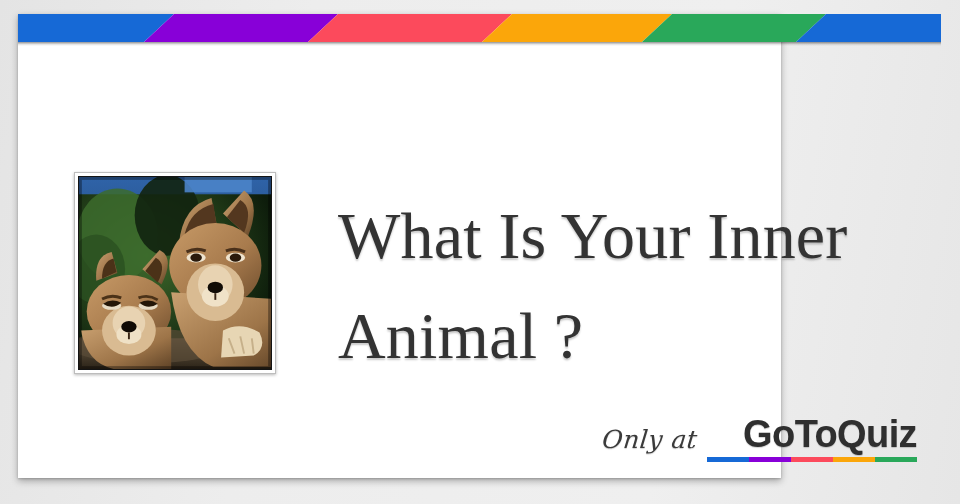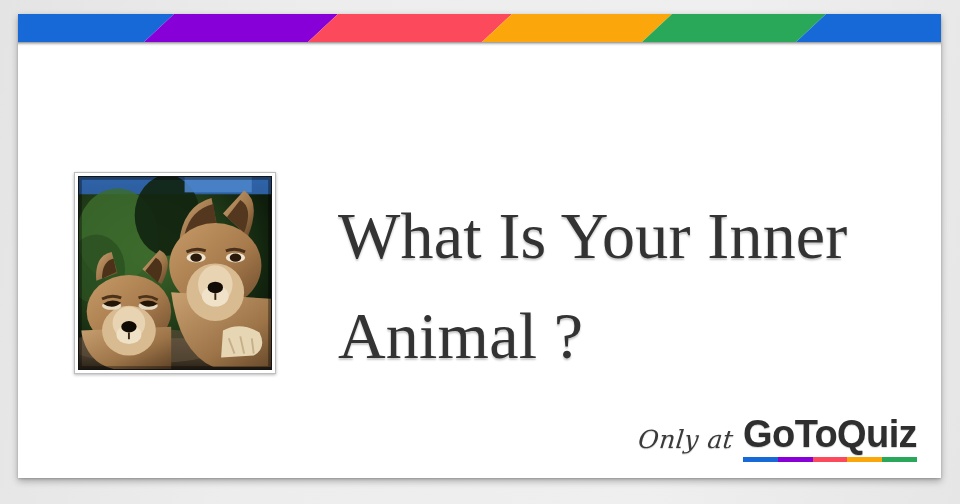--- a/index.html
+++ b/index.html
@@ -23,21 +23,21 @@
     height: 504px;
     background:
       linear-gradient(100deg, #e4e4e4 0%, #ededed 30%, #efefef 70%, #e6e6e6 100%);
   }
 
   
   .card {
     position: absolute;
     left: 18px;
     top: 14px;
-    width: 923px;
+    width: 763px;
     height: 464px;
     background: #ffffff;
     box-shadow: 0 3px 7px rgba(0,0,0,0.30), 0 1px 2px rgba(0,0,0,0.18);
   }
 
   
   .stripe-band {
     position: absolute;
     left: 0;
     top: 0;
@@ -132,20 +132,21 @@
     align-items: stretch;
   }
   .brand-word {
     font-family: "Liberation Sans", sans-serif;
     font-weight: bold;
     font-size: 38px;
     line-height: 40px;
     color: #2f2f2f;
     letter-spacing: -0.6px;
     text-shadow: 0 1px 1px rgba(0,0,0,0.18);
+    margin-left: 36px;
   }
   .brand-rule {
     display: flex;
     height: 5px;
     width: 100%;
     margin-top: 3px;
   }
   .brand-rule span { flex: 1 1 0; height: 100%; }
 </style>
 </head>

